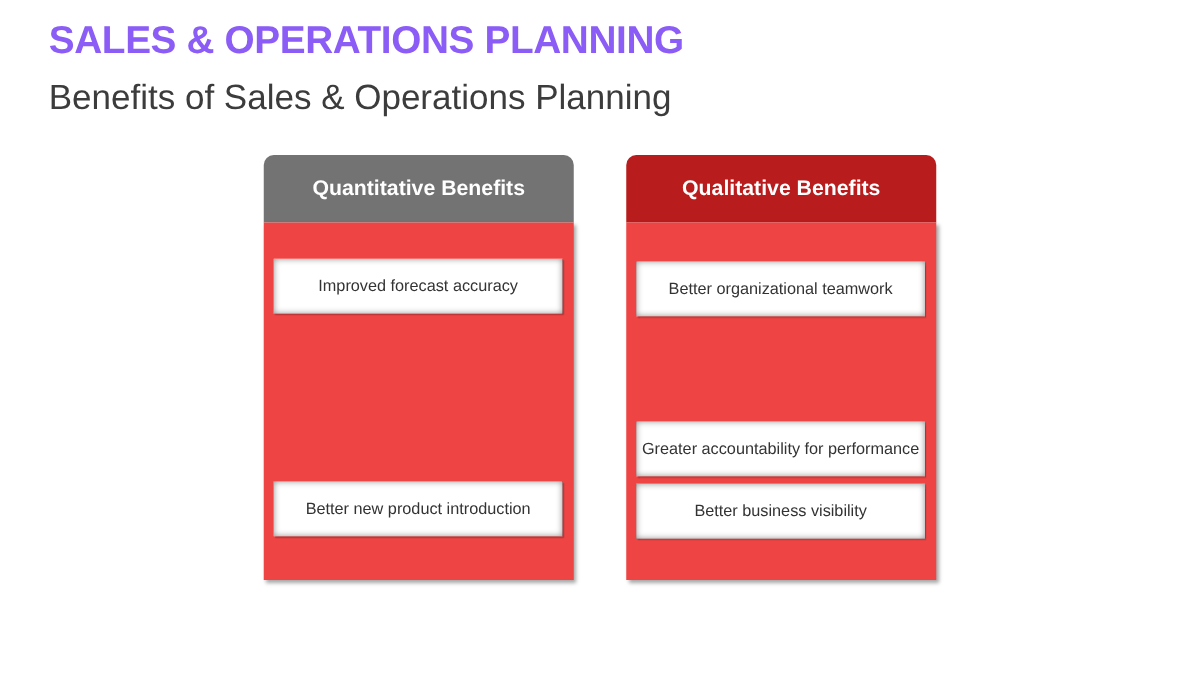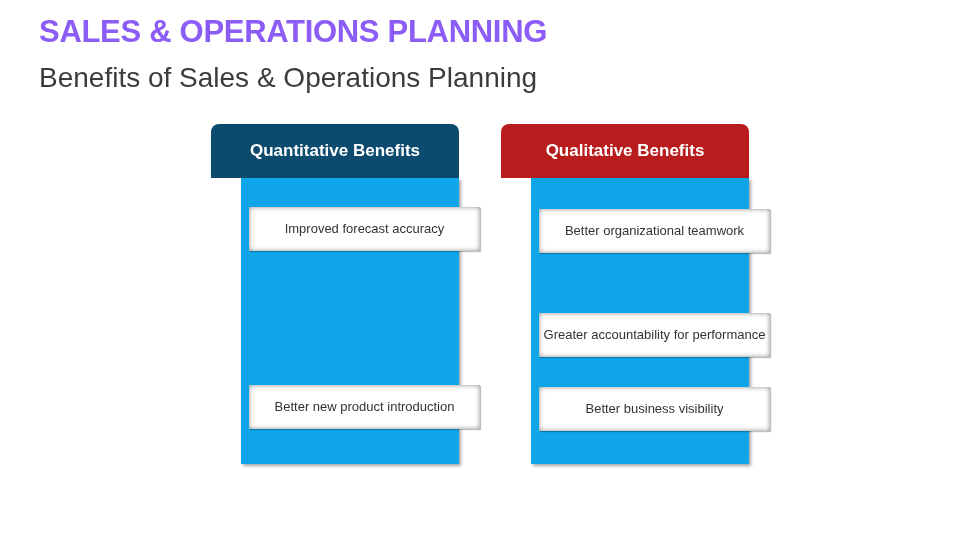--- a/index.html
+++ b/index.html
@@ -5,40 +5,40 @@
   html, body { margin:0; padding:0; }
   body { width:960px; height:540px; background:#ffffff; position:relative; overflow:hidden;
          font-family:"Liberation Sans", "DejaVu Sans", sans-serif; }
   .title { position:absolute; left:39px; top:14px; font-size:31px; font-weight:bold; color:#8b5cf6; letter-spacing:-0.3px; }
   .subtitle { position:absolute; left:39px; top:62px; font-size:28px; color:#3c3c3c; }
   .col { position:absolute; top:124px; width:248px; }
   .col-left { left:211px; }
   .col-right { left:501px; }
   .header { height:54px; border-radius:8px 8px 0 0; color:#ffffff; font-weight:bold; font-size:17px;
             display:flex; align-items:center; justify-content:center; }
-  .body { background:#0ea5e9; height:286px; position:relative; box-shadow:2px 2px 3px rgba(0,0,0,0.35);margin-left:30px; }
+  .body { background:#ef4444; height:286px; position:relative; box-shadow:2px 2px 3px rgba(0,0,0,0.35); }
   .item { position:absolute; left:8px; width:231px; height:44px; background:#ffffff;
           box-shadow:inset 0 0 5px rgba(0,0,0,0.45), 1px 1px 1px rgba(0,0,0,0.25);
           display:flex; align-items:center; justify-content:center; text-align:center;
           font-size:13px; color:#333333; line-height:18px; }
 </style>
 </head>
 <body>
 
 <div class="title">SALES &amp; OPERATIONS PLANNING</div>
 <div class="subtitle">Benefits of Sales &amp; Operations Planning</div>
 
 <div class="col col-left">
-  <div class="header" style="background:#0c4a6e">Quantitative Benefits</div>
+  <div class="header" style="background:#737373">Quantitative Benefits</div>
   <div class="body">
     <div class="item" style="top:29px">Improved forecast accuracy</div>
     <div class="item" style="top:207px">Better new product introduction</div>
   </div>
 </div>
 
 <div class="col col-right">
   <div class="header" style="background:#b91c1c">Qualitative Benefits</div>
   <div class="body">
     <div class="item" style="top:31px">Better organizational teamwork</div>
-    <div class="item" style="top:135px">Greater accountability for performance</div>
+    <div class="item" style="top:159px">Greater accountability for performance</div>
     <div class="item" style="top:209px">Better business visibility</div>
   </div>
 </div>
 
 </body></html>

